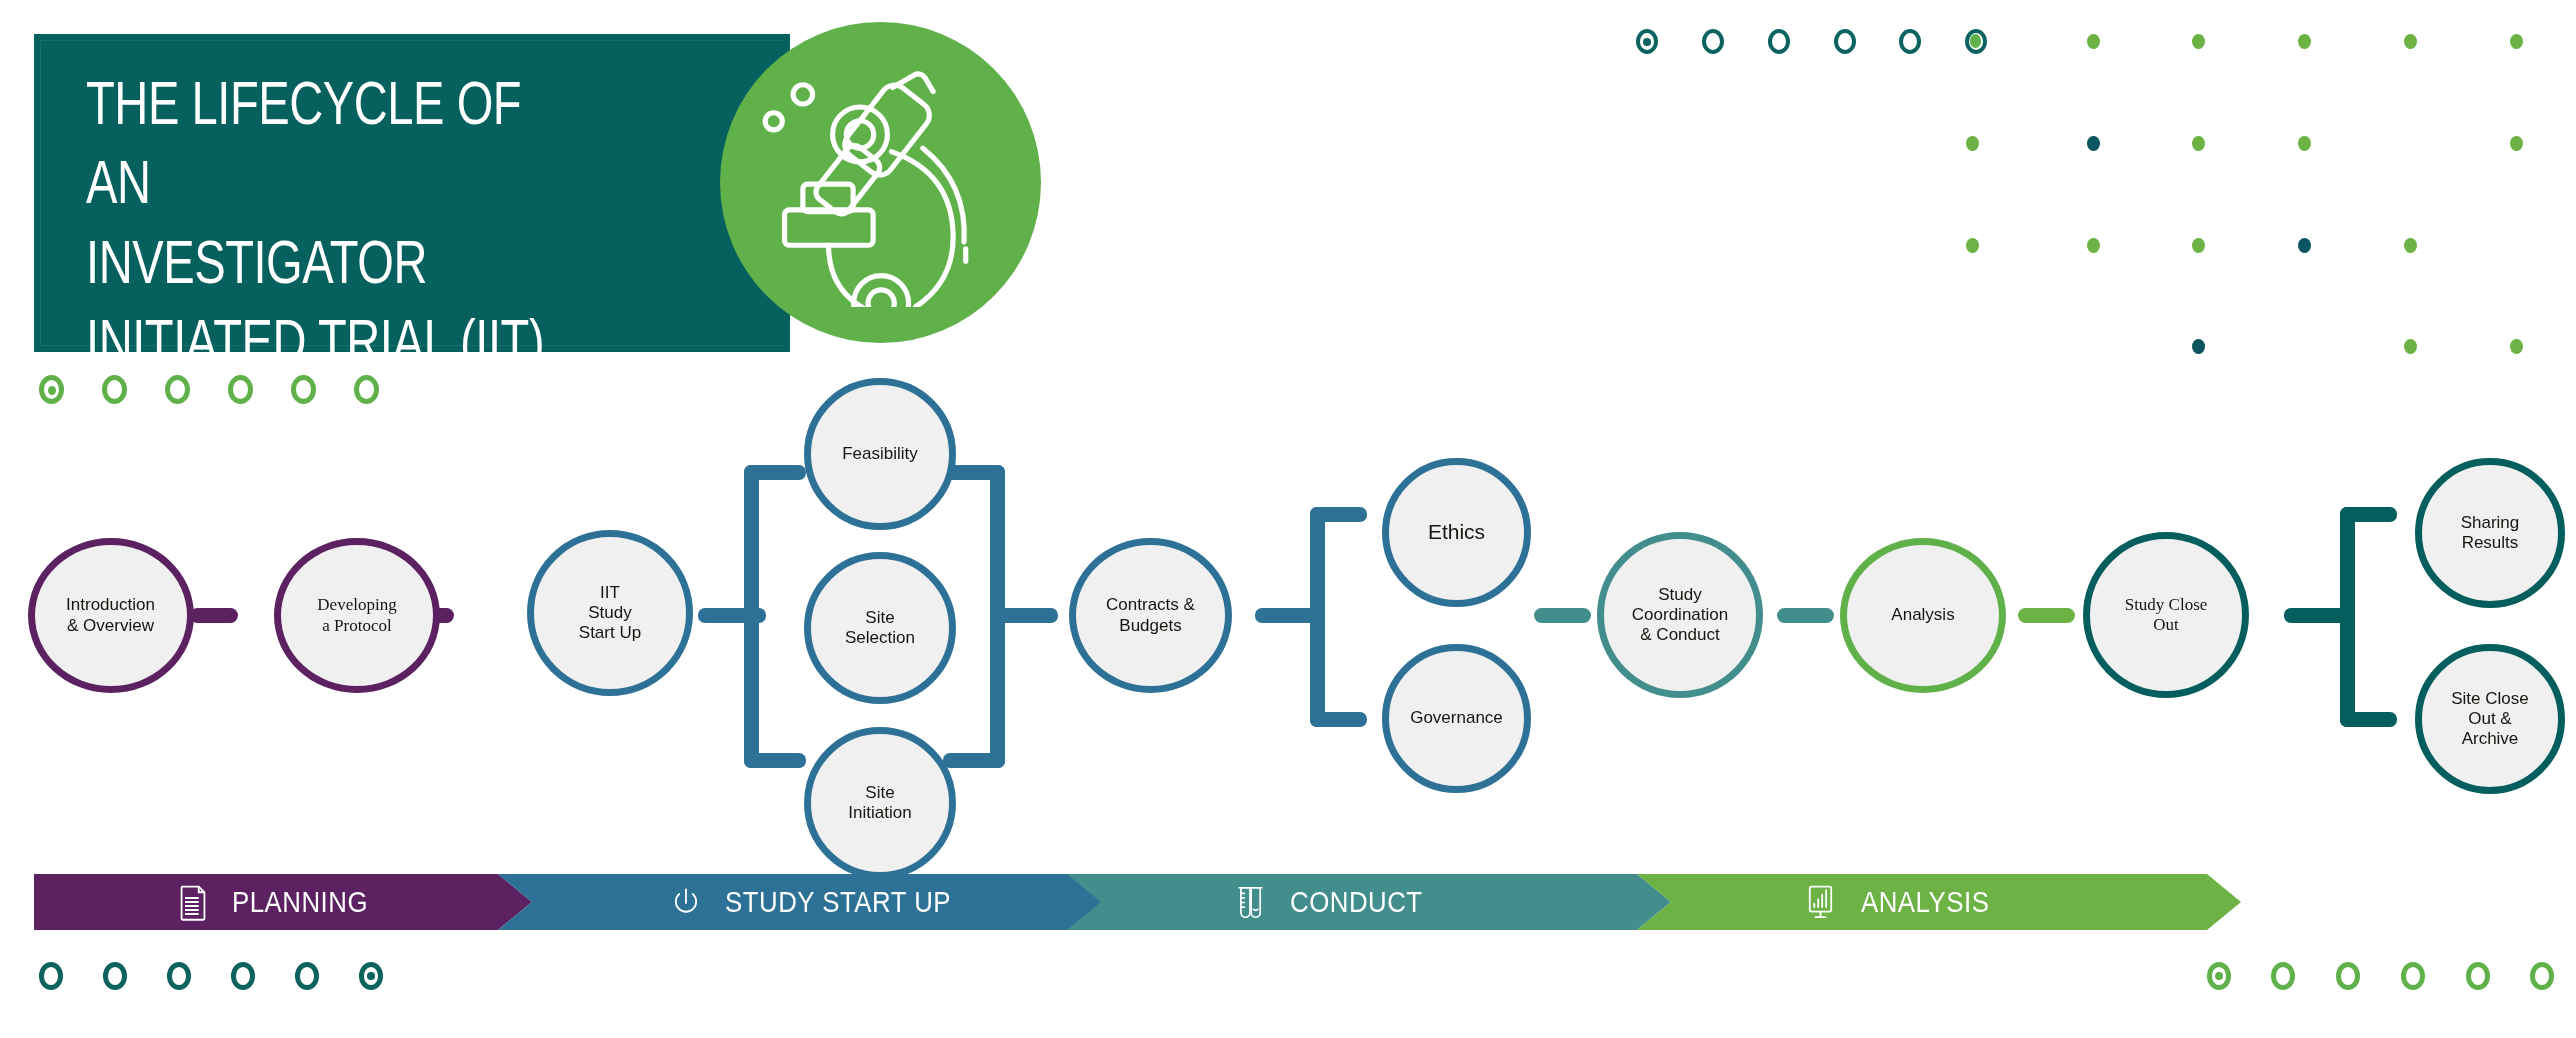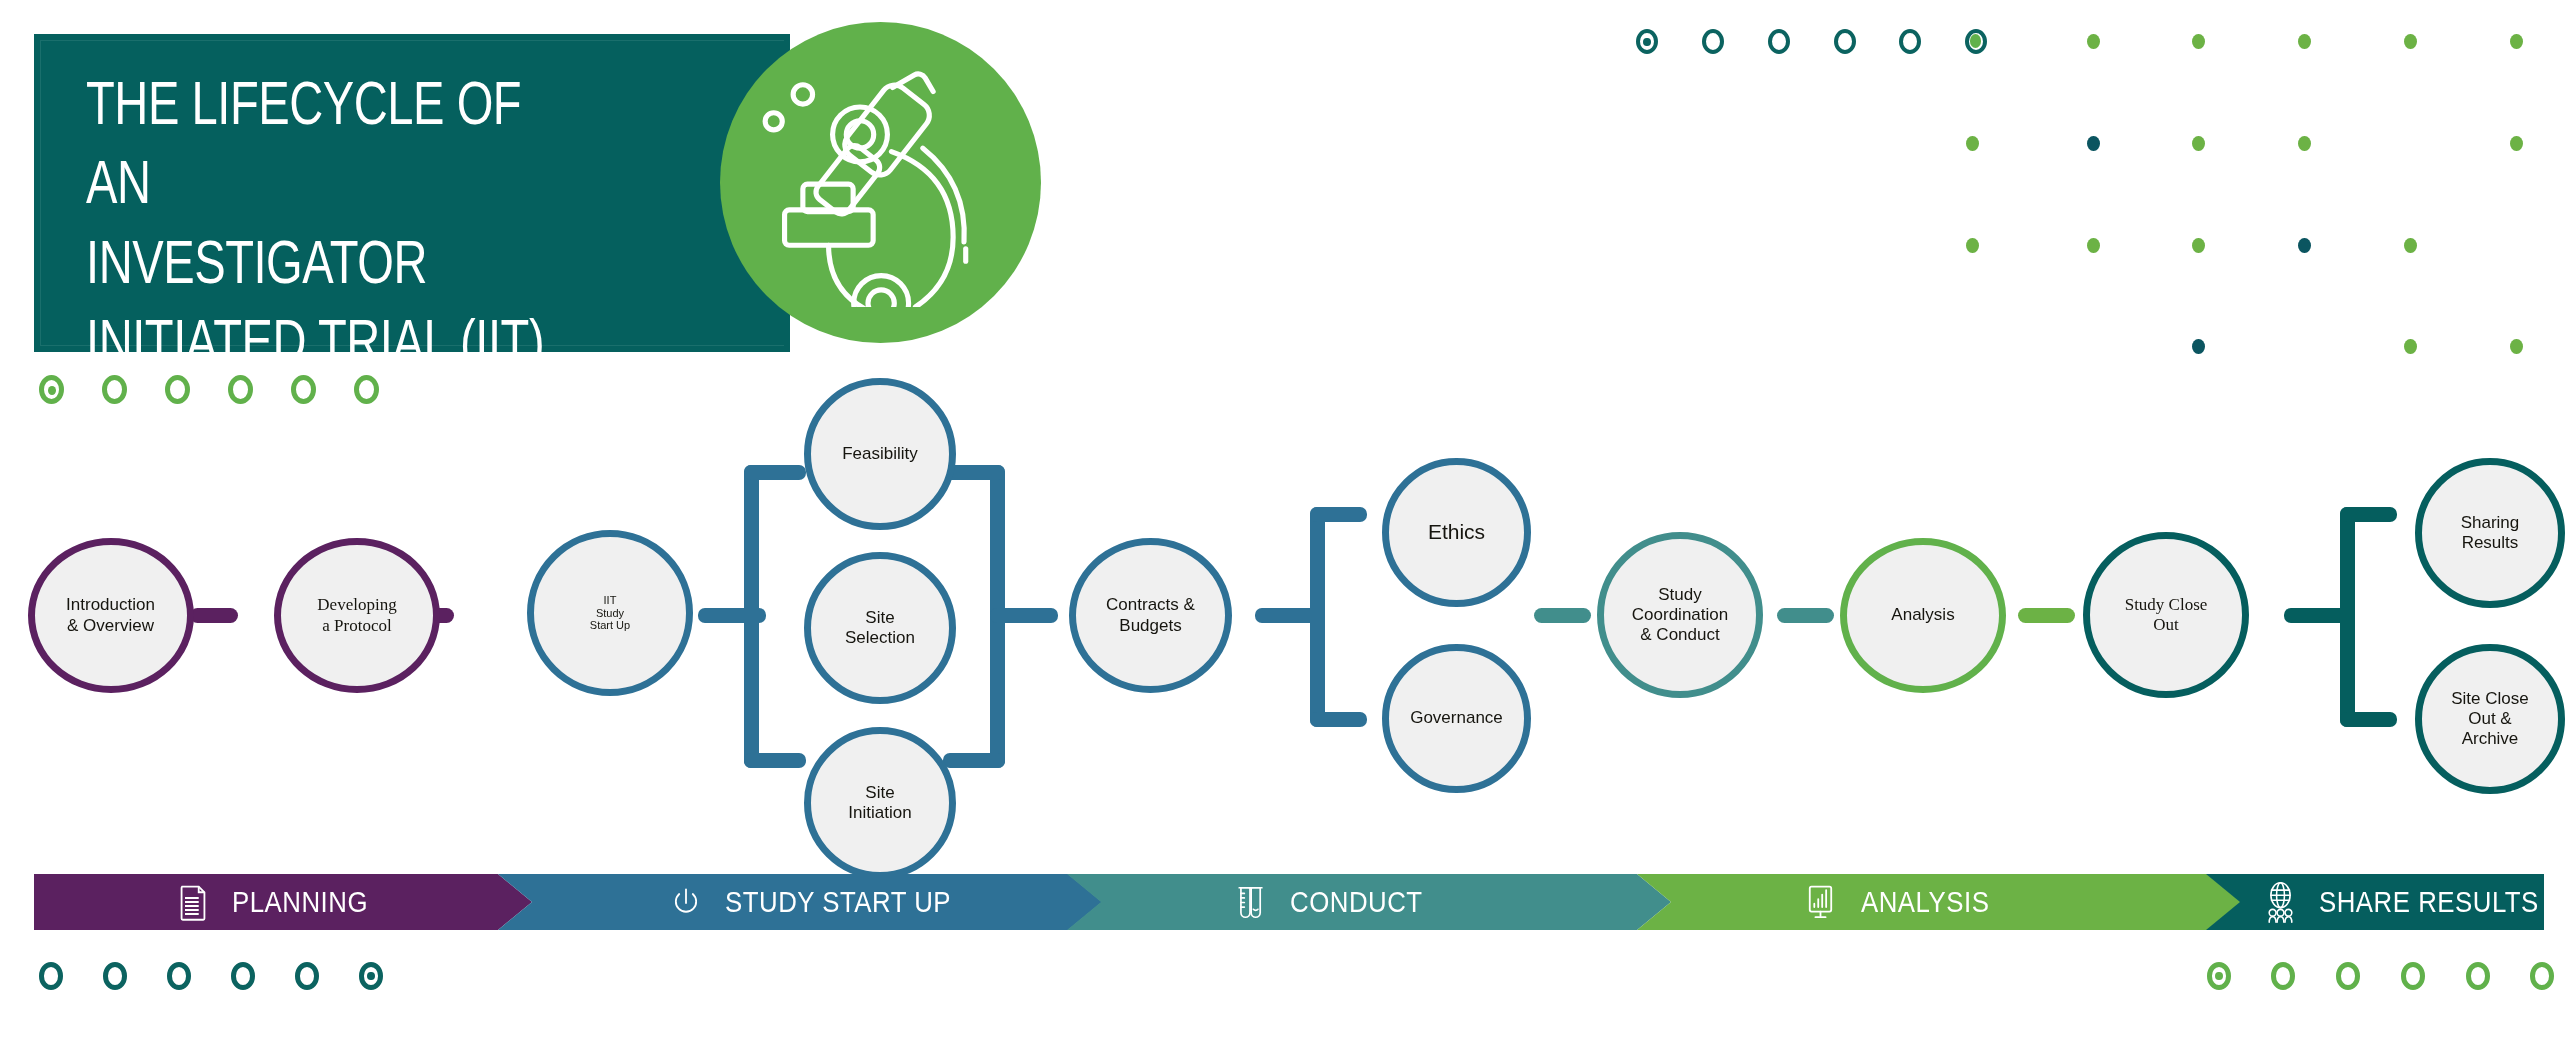--- a/index.html
+++ b/index.html
@@ -168,21 +168,21 @@
   <div class="node" style="left:27.5px;top:538px;width:166px;height:155px;border:7.4px solid #5B2160;font-size:17px;">
     <span>Introduction
 &amp; Overview</span>
   </div>
 
   <div class="node" style="left:274px;top:538px;width:166px;height:155px;border:7.4px solid #5B2160;font-size:17px;font-family:Liberation Serif, serif;">
     <span>Developing
 a Protocol</span>
   </div>
 
-  <div class="node" style="left:527px;top:530px;width:166px;height:166px;border:7.4px solid #2E7196;font-size:11px;">
+  <div class="node" style="left:527px;top:530px;width:166px;height:166px;border:7.4px solid #2E7196;font-size:17px;">
     <span>IIT
 Study
 Start Up</span>
   </div>
 
   <div class="node" style="left:804px;top:378px;width:152px;height:152px;border:7.4px solid #2E7196;font-size:17px;">
     <span>Feasibility</span>
   </div>
 
   <div class="node" style="left:804px;top:552px;width:152px;height:152px;border:7.4px solid #2E7196;font-size:17px;">
@@ -276,36 +276,20 @@
         <svg width="35" height="39" viewBox="0 0 62 68" fill="none" stroke="#fff" stroke-width="3.2" stroke-linecap="round">
           <rect x="12" y="6" width="38" height="44" rx="3"></rect>
           <path d="M20 42 v-6 M27 42 v-14 M34 42 v-22 M41 42 v-30"></path>
           <path d="M31 50 v8"></path>
             <path d="M22 60 h18"></path>
         </svg>
       </span>
       <span class="chev-label" style="margin-left:23px;">ANALYSIS</span>
     </div>
 
-    <div class="chev" style="left:2172px;width:338px;background:#055E5E;clip-path:polygon(0 0,338px 0,338px 56px,0 56px,34px 28px);">
-      <span class="chev-icon" style="margin-left:57px;">
-        <svg width="35" height="44" viewBox="0 0 62 76" fill="none" stroke="#fff" stroke-width="2.8" stroke-linecap="round">
-          <ellipse cx="31" cy="26" rx="17" ry="22"></ellipse>
-          <ellipse cx="31" cy="26" rx="7" ry="22"></ellipse>
-          <path d="M15 17 h32 M14 26 h34 M15 35 h32"></path>
-          <circle cx="17" cy="57" r="6"></circle>
-            <path d="M11 74 q0 -10 6 -10 q6 0 6 10"></path>
-          <circle cx="31" cy="57" r="6"></circle>
-            <path d="M25 74 q0 -10 6 -10 q6 0 6 10"></path>
-          <circle cx="45" cy="57" r="6"></circle>
-            <path d="M39 74 q0 -10 6 -10 q6 0 6 10"></path>
-        </svg>
-      </span>
-      <span class="chev-label" style="margin-left:20.6px;">SHARE RESULTS</span>
-    </div>
   </div>
 
   <div>
     <div class="ring" style="left:39px;top:962px;width:24px;height:27.5px;border:5.2px solid #0B6360;"></div>
     <div class="ring" style="left:103px;top:962px;width:24px;height:27.5px;border:5.2px solid #0B6360;"></div>
     <div class="ring" style="left:167px;top:962px;width:24px;height:27.5px;border:5.2px solid #0B6360;"></div>
     <div class="ring" style="left:231px;top:962px;width:24px;height:27.5px;border:5.2px solid #0B6360;"></div>
     <div class="ring" style="left:295px;top:962px;width:24px;height:27.5px;border:5.2px solid #0B6360;"></div>
     <div class="ring" style="left:359px;top:962px;width:24px;height:27.5px;border:5.2px solid #0B6360;">
       <div class="core" style="left:3.4px;top:5.2px;width:7.4px;height:8px;background:#0B6360;"></div>

